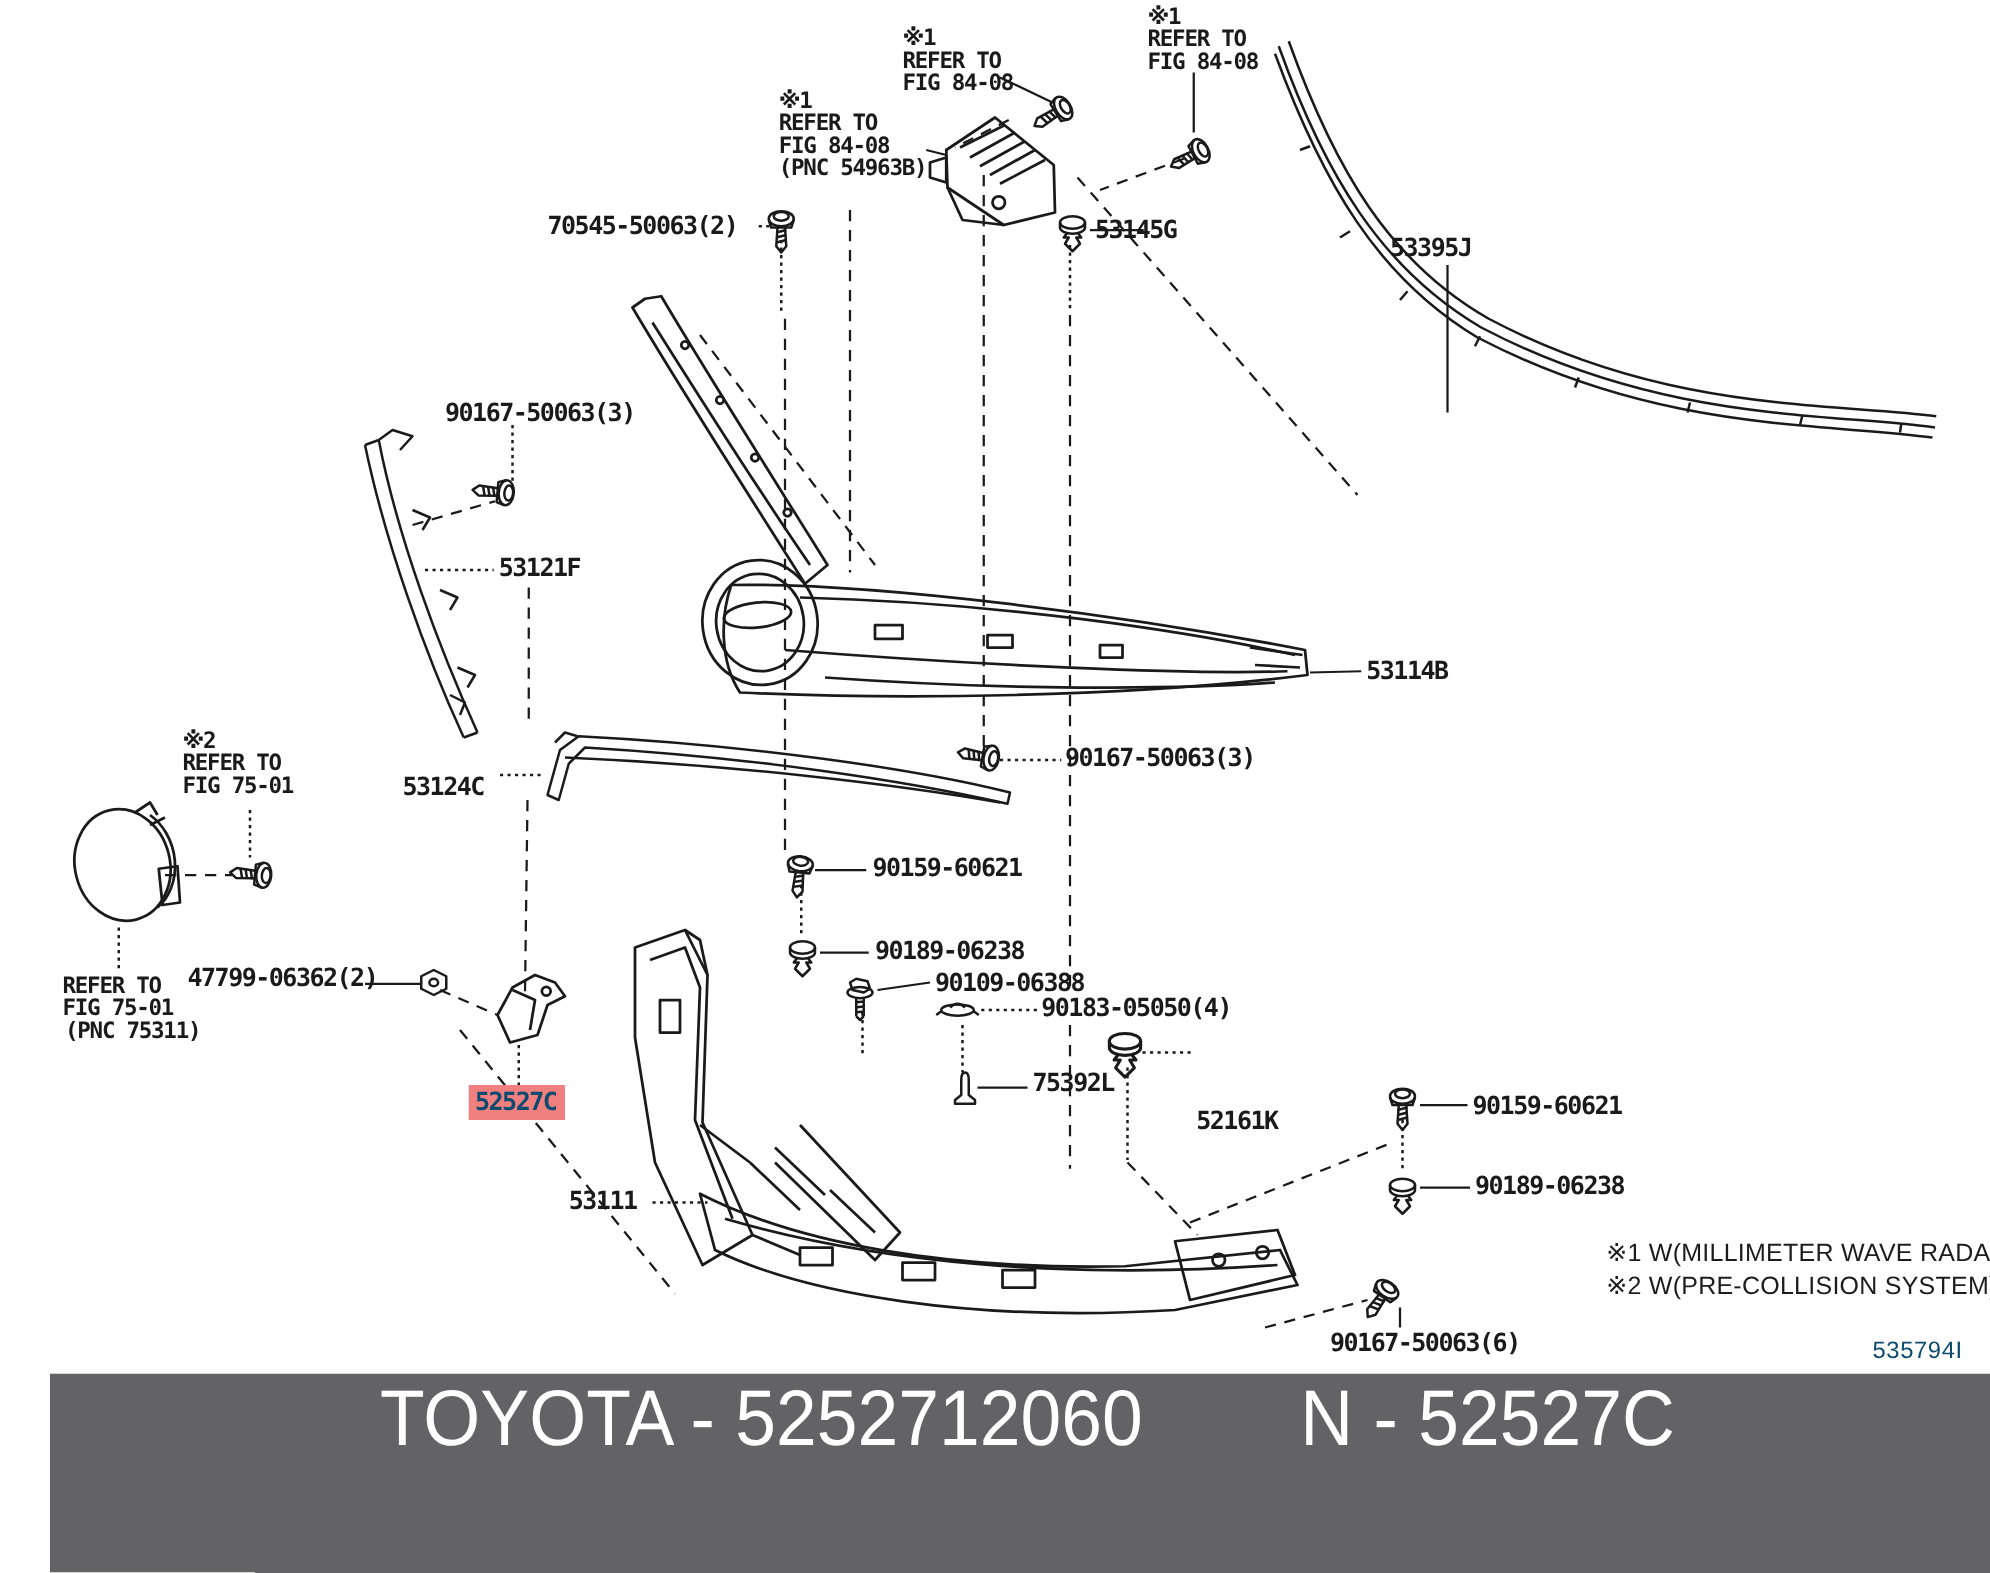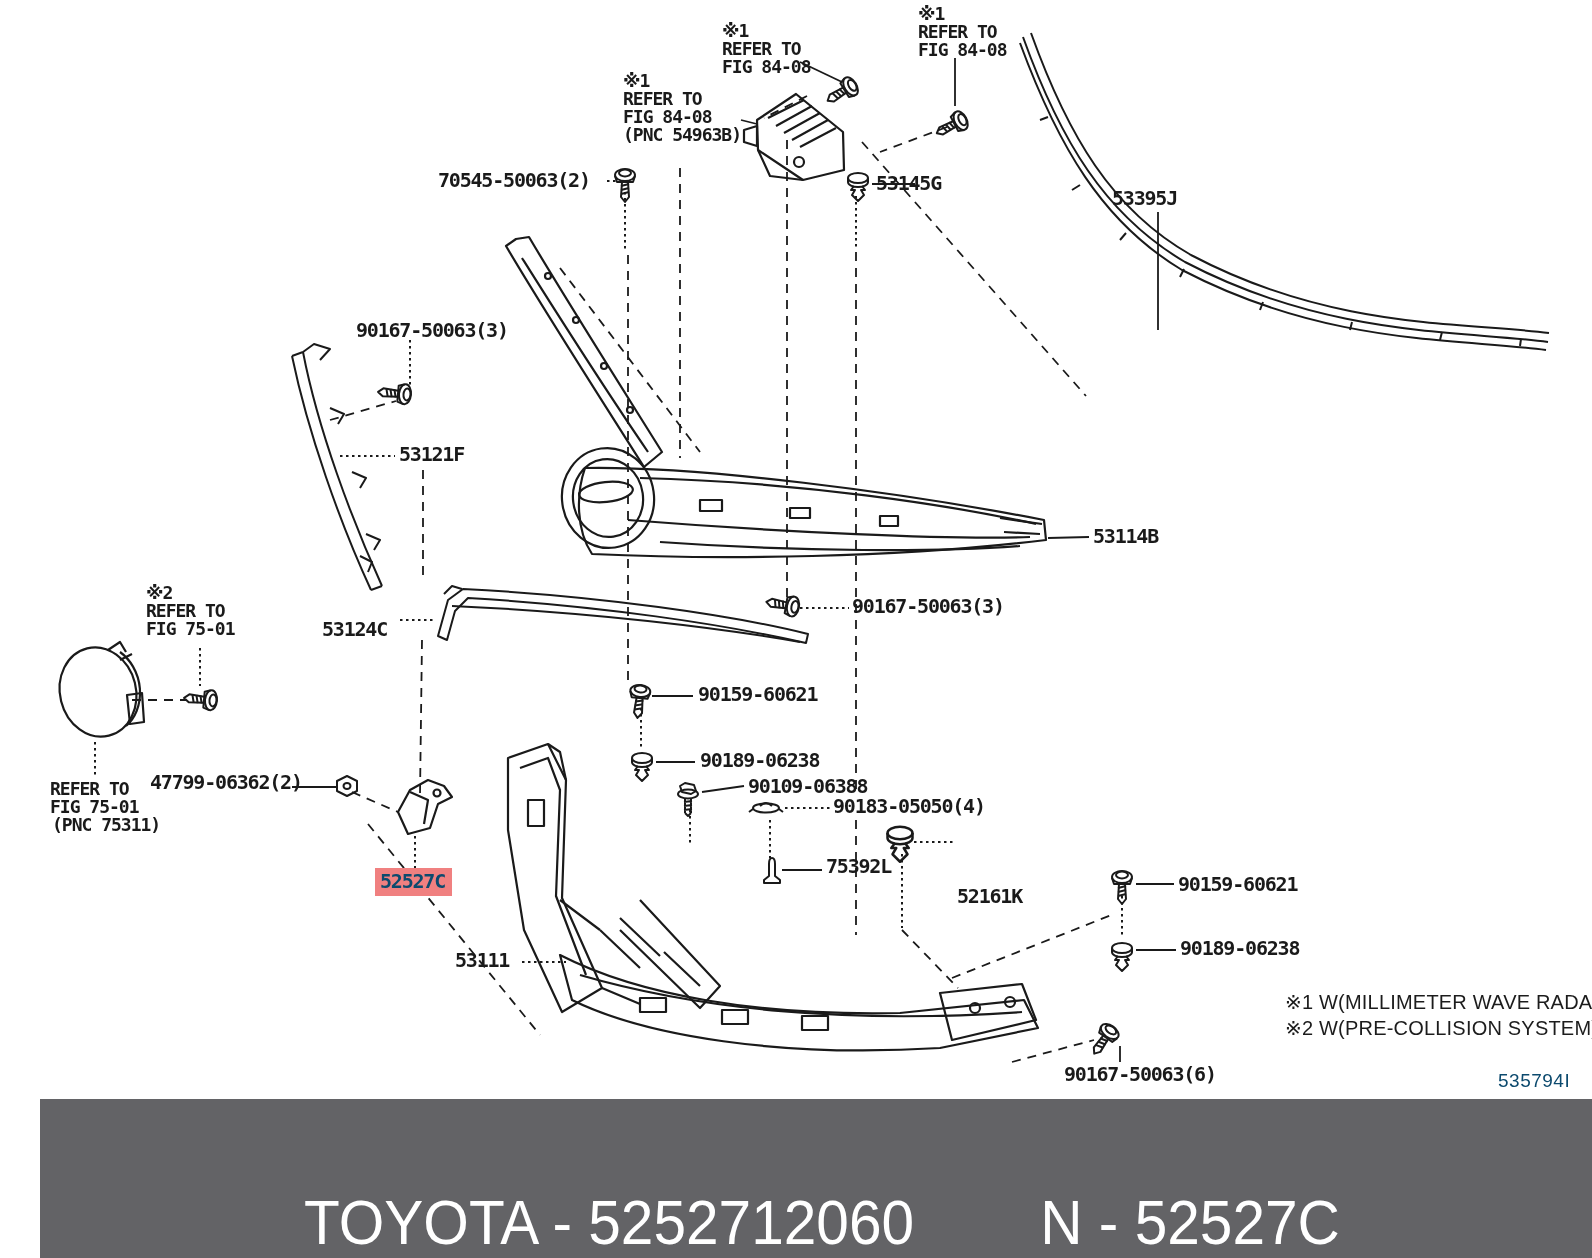--- a/index.html
+++ b/index.html
@@ -9,21 +9,21 @@
   .canvas { position:absolute; inset:0; }
   svg.art { position:absolute; left:0; top:0; }
   #labels { position:absolute; inset:0; }
   .lbl { position:absolute; font:700 20px "DejaVu Sans Mono","DejaVu Sans",monospace;
          color:var(--ink); letter-spacing:-1.2px; white-space:nowrap; line-height:1; }
   .note { font-size:18px; letter-spacing:-1px; }
   .hl   { background:var(--hl); color:#0c4a6e; padding:3px 7px 5px 5px; margin:-3px 0 0 -5px; }
   .fnote{ font:400 20px "Liberation Sans","DejaVu Sans",sans-serif; letter-spacing:0.2px; color:#1c1c1c; }
   .did  { font:400 19px "Liberation Sans","DejaVu Sans",sans-serif; letter-spacing:0.5px; color:#0c4a6e; }
   .footer { position:absolute; left:0; right:0; top:1099px; bottom:0; background:var(--bar);
-            display:flex; align-items:flex-end; justify-content:center; gap:92px;margin-left:40px; }
+            display:flex; align-items:flex-start; justify-content:center; gap:92px;margin-left:40px; }
   .footer span { color:#ffffff; font:400 63px "Liberation Sans","DejaVu Sans",sans-serif;
                  display:inline-block; transform:scaleX(0.93); letter-spacing:0; white-space:nowrap; }
 </style>
 </head>
 <body>
 
 <div class="canvas">
 
   <svg class="art" width="1592" height="1099" viewBox="0 0 1592 1099" fill="none" stroke="#1a1a1a" stroke-width="2" stroke-linejoin="round">
     <defs>

